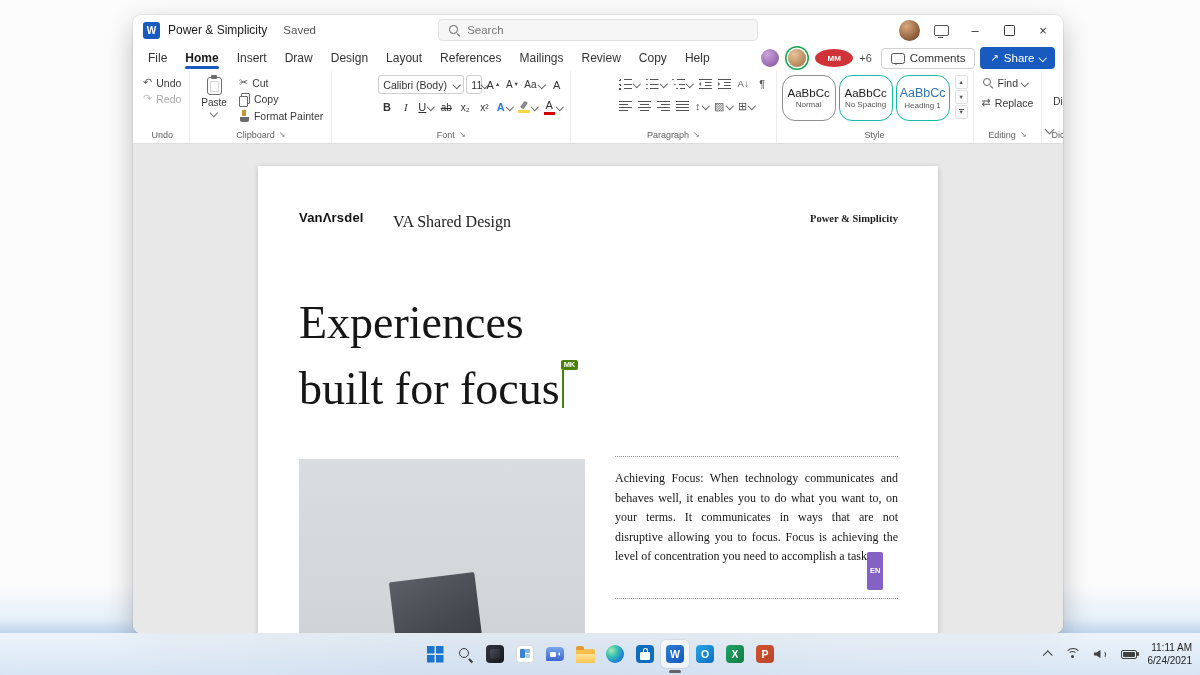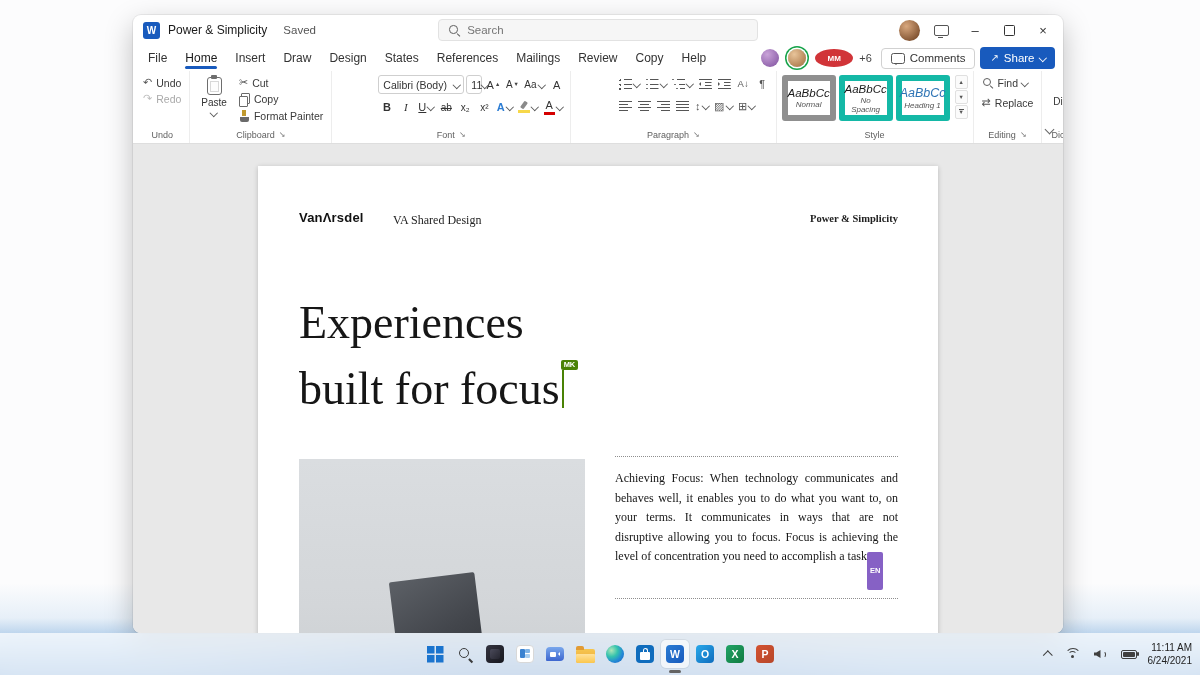--- a/index.html
+++ b/index.html
@@ -36,21 +36,21 @@
   .ic-cast::after { content:""; position:absolute; left:3px; bottom:-3.6px; width:5px; height:1.6px; background:#555; }
 
   
   .cv { display:inline-block; width:4.5px; height:4.5px; border-right:1.2px solid #555; border-bottom:1.2px solid #555;
         transform:rotate(45deg); flex:0 0 auto; }
   .cv.w { border-color:#fff; }
 
   
   .tabsrow { flex:0 0 26px; display:flex; align-items:center; padding:0 8px 0 6px; }
   .tab { padding:3px 9px; font-size:12px; color:#333; position:relative; background:none; border:0; font-family:inherit; }
-  .tab.active { font-weight:400; color:#1a1a1a; }
+  .tab.active { font-weight:700; color:#1a1a1a; }
   .tab.active::after { content:""; position:absolute; left:9px; right:9px; bottom:-1px; height:3px; border-radius:2px; background:#185abd; }
   .collab { margin-left:auto; display:flex; align-items:center; gap:5px; }
   .pav { width:18px; height:18px; border-radius:50%; flex:0 0 auto; }
   .pav1 { background:radial-gradient(circle at 35% 30%, #c9a3d8, #7e4f9e); }
   .pav2 { background:radial-gradient(circle at 35% 30%, #e8c49a, #a06a3b); box-shadow:0 0 0 1.5px #fff, 0 0 0 3px #16a34a; margin:0 4px; }
   .pav-mm { width:38px; height:18px; border-radius:50%; background:#d13438; color:#fff; font-size:8px; font-weight:700;
             display:flex; align-items:center; justify-content:center; }
   .overflow { font-size:11px; color:#444; margin:0 4px 0 1px; }
   .comments-btn { height:21px; display:flex; align-items:center; gap:5px; padding:0 9px; border:1px solid #d1d1d1;
                   border-radius:4px; background:#fff; font-size:11.5px; color:#333; font-family:inherit; }
@@ -132,23 +132,23 @@
     background-position:0 0,6.5px 3.2px,6.5px 6.4px,0 9.6px; }
   .ic-out::before { content:""; position:absolute; left:0; top:3.1px; border:2.6px solid transparent; border-right-color:#555; border-left-width:0; }
   .ic-in::before  { content:""; position:absolute; left:0; top:3.1px; border:2.6px solid transparent; border-left-color:#555; border-right-width:0; }
   .al4 { background-image:linear-gradient(#555,#555),linear-gradient(#555,#555),linear-gradient(#555,#555),linear-gradient(#555,#555); }
   .al-l { background-size:13px 1.3px,9px 1.3px,13px 1.3px,9px 1.3px; background-position:0 0,0 3.2px,0 6.4px,0 9.6px; }
   .al-c { background-size:13px 1.3px,9px 1.3px,13px 1.3px,9px 1.3px; background-position:0 0,2px 3.2px,0 6.4px,2px 9.6px; }
   .al-r { background-size:13px 1.3px,9px 1.3px,13px 1.3px,9px 1.3px; background-position:0 0,100% 3.2px,0 6.4px,100% 9.6px; }
   .al-j { background-size:13px 1.3px,13px 1.3px,13px 1.3px,13px 1.3px; background-position:0 0,0 3.2px,0 6.4px,0 9.6px; }
 
   
-  .style-card { width:54px; height:46px; border:6px solid #14b8a6; border-radius:3px; background:#fff; display:flex;
+  .style-card { width:54px; height:46px; border:1px solid #14b8a6; border-radius:13px; background:#fff; display:flex;
                 flex-direction:column; align-items:center; justify-content:center; gap:1px; padding:1px; box-sizing:border-box;
-                font-family:inherit;font-style:italic; }
+                font-family:inherit; }
   .style-card.selected { border-color:#8f8f8f; }
   .sc-preview { font-size:11.5px; color:#1a1a1a; }
   .sc-preview.h1 { color:#2e74b5; font-size:12.5px; }
   .sc-name { font-size:8px; color:#555; }
   .gal-scroll { display:flex; flex-direction:column; gap:1px; margin-left:2px; }
   .gal-btn { width:13px; height:14px; border:1px solid #e0e0e0; background:#fbfbfb; font-size:6.5px; color:#555;
              display:flex; align-items:center; justify-content:center; border-radius:2px; padding:0; position:relative; font-family:inherit; }
   .gal-btn.more::before { content:""; position:absolute; top:3px; left:3px; right:3px; height:1px; background:#555; }
 
   
@@ -162,21 +162,21 @@
   .ic-editor::before { content:""; position:absolute; left:7px; top:0; width:4px; height:11px; background:#185abd; border-radius:1px; transform:rotate(38deg); }
   .ic-editor::after { content:""; position:absolute; left:1px; bottom:0; width:14px; height:1.6px; background:#9aa0a6; }
   .ribbon-collapse { position:absolute; right:8px; bottom:5px; background:none; border:0; padding:2px; }
   .cv.big { width:6px; height:6px; border-color:#666; }
 
   
   .doc-area { flex:1 1 auto; background:#e8e8e8; overflow:hidden; }
   .page { width:680px; height:560px; margin:22px auto 0; background:#fff; position:relative;
           box-shadow:0 1px 5px rgba(0,0,0,.2); }
   .ph-logo { position:absolute; left:41px; top:44px; font-size:13px; font-weight:700; color:#111; letter-spacing:.2px;text-align:center; }
-  .ph-center { position:absolute; left:135px; top:47px; font-size:12px; color:#222; font-family:"Liberation Serif",serif; }
+  .ph-center { position:absolute; left:135px; top:47px; font-size:16px; color:#222; font-family:"Liberation Serif",serif; }
   .ph-right { position:absolute; right:40px; top:47px; font-size:10.5px; color:#222; font-family:"Liberation Serif",serif; font-weight:700; }
   .doc-heading { position:absolute; left:41px; top:124px; font-family:"Liberation Serif",serif; font-weight:400;
                  font-size:46px; line-height:66px; color:#161616; }
   .caret { display:inline-block; width:2.5px; height:38px; background:#498205; position:relative; vertical-align:-4px; margin-left:2px; }
   .cflag { position:absolute; bottom:100%; left:-1px; background:#498205; color:#fff; font-family:"Liberation Sans",sans-serif;
            font-size:7.5px; font-weight:700; padding:1.5px 3px; border-radius:2px; line-height:1; }
   .doc-image { position:absolute; left:41px; top:293px; width:286px; height:267px;
                background:linear-gradient(180deg,#dadde0 0%,#d3d6d9 55%,#c8cccf 100%); overflow:hidden; }
   .photo-obj { position:absolute; left:95px; top:118px; width:86px; height:90px; transform:rotate(-7deg);
                background:linear-gradient(155deg,#5c6066 0%,#43464c 60%,#35383d 100%); border-radius:2px; }
@@ -283,21 +283,21 @@
         </button>
       </div>
     </div>
 
     <div class="tabsrow">
       <button class="tab">File</button>
       <button class="tab active">Home</button>
       <button class="tab">Insert</button>
       <button class="tab">Draw</button>
       <button class="tab">Design</button>
-      <button class="tab">States</button>
+      <button class="tab">Layout</button>
       <button class="tab">References</button>
       <button class="tab">Mailings</button>
       <button class="tab">Review</button>
       <button class="tab">Copy</button>
       <button class="tab">Help</button>
 
       <div class="collab">
         <span class="pav pav1"></span>
         <span class="pav pav2"></span>
         <span class="pav-mm">MM</span>

